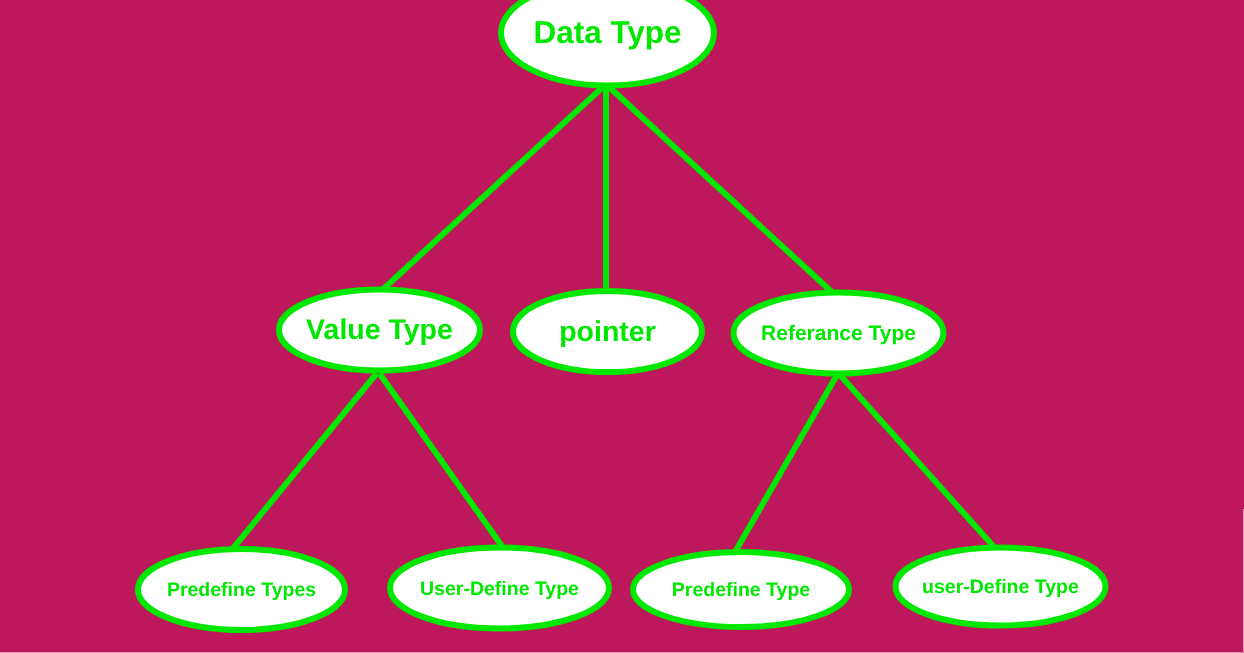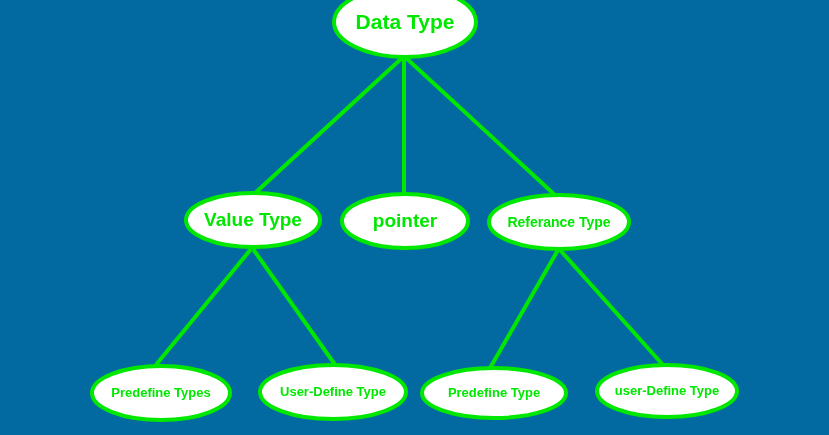--- a/index.html
+++ b/index.html
@@ -11,21 +11,21 @@
   body {
     width: 829px;
     height: 435px;
     overflow: hidden;
     font-family: "Liberation Sans", sans-serif;
   }
   #diagram-root {
     position: relative;
     width: 829px;
     height: 435px;
-    background: #0369a1;
+    background: #be185d;
   }
   svg#diagram-canvas {
     position: absolute;
     left: 0;
     top: 0;
     width: 829px;
     height: 435px;
     display: block;
   }
   .edge-line {

